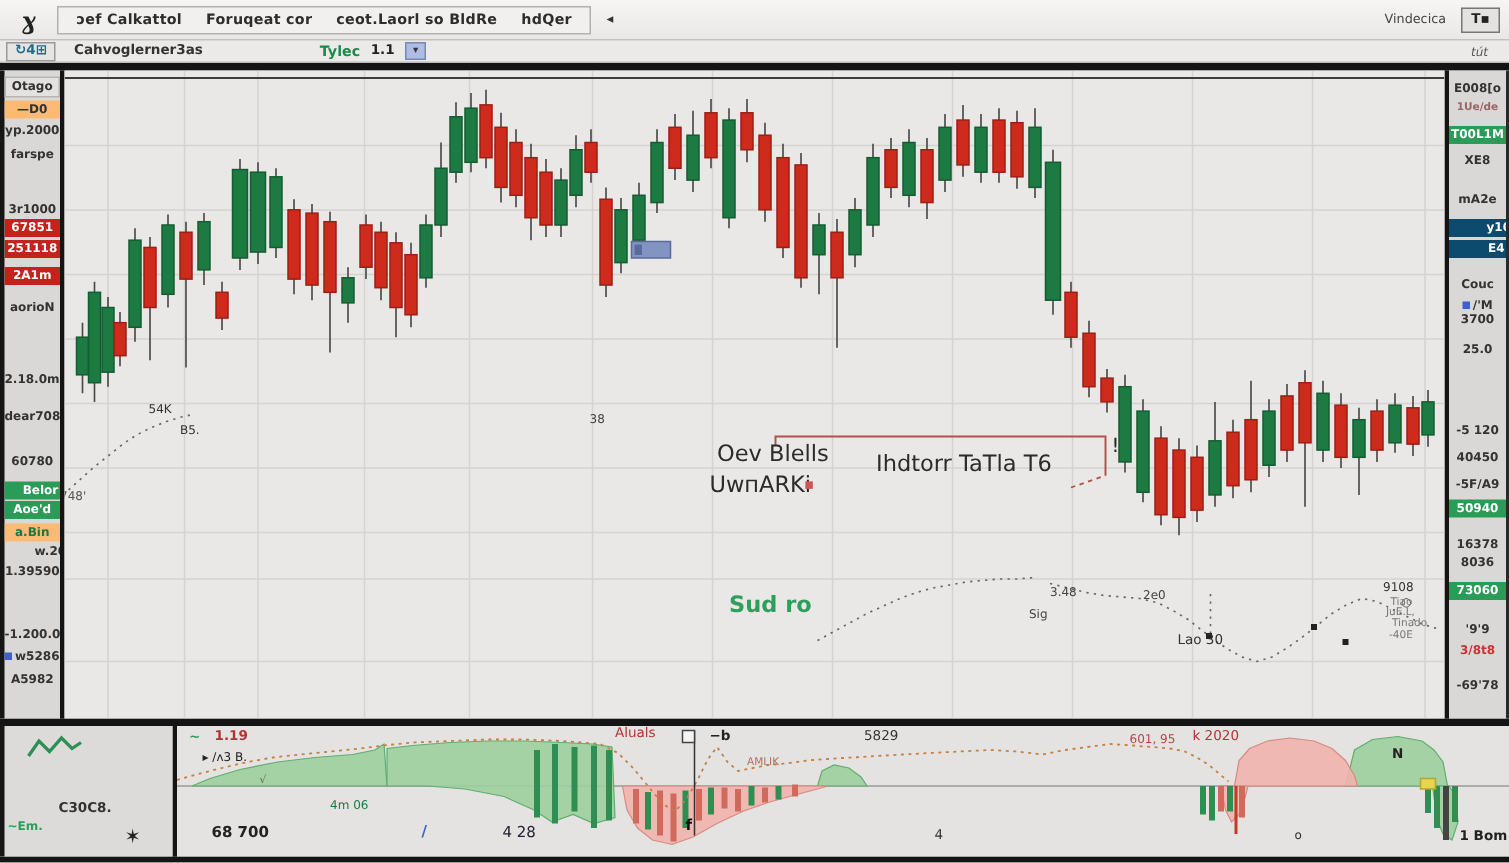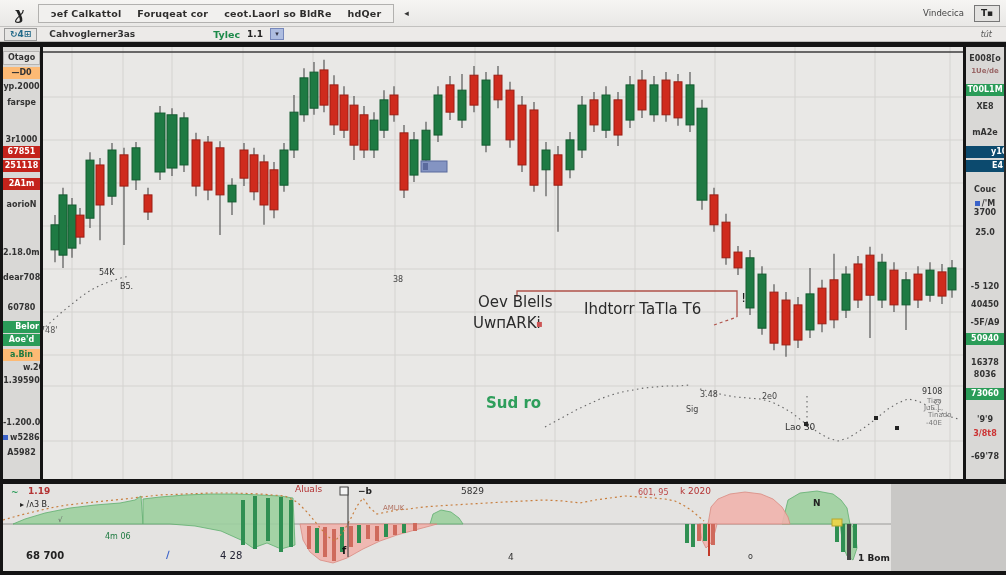--- a/index.html
+++ b/index.html
@@ -526,20 +526,28 @@
         <div class="axlabel blk-green" style="top: 341px;">73060</div>
         <div class="axlabel" style="top: 367px;">'9'9</div>
         <div class="axlabel" style="color: rgb(204, 51, 51); top: 381px;">3/8t8</div>
         <div class="axlabel" style="top: 404px;">-69'78</div>
       </div>
   </div>
 
   <div class="sep-h2"></div>
 
   <div class="bottom">
+    <div class="b-left">
+      <svg width="40" height="24" style="position:absolute;left:14px;top:4px">
+        <polyline points="2,16 9,6 16,13 24,4 31,11 37,7" fill="none" stroke="#2e8f55" stroke-width="2.2"></polyline>
+      </svg>
+      <span class="b-name">C30C8.</span>
+      <button class="star">✶</button>
+      <span class="b-water">~Em.</span>
+    </div>
     <div class="vdiv"></div>
     <div class="b-osc" id="oscPane">
       <svg id="oscSvg" width="888" height="87" viewBox="0 0 888 87">
           <line x1="0" y1="40" x2="888" y2="40" stroke="#9a9a98" stroke-width="1"></line>
           <polygon points="10,40 22,35 42,29 67,24 92,21 117,19 132,16 138,12 140,40" fill="#9ccf9f" stroke="#5fae6f" stroke-width="0.8" fill-opacity="0.9"></polygon>
           <polygon points="140,40 140,15 157,13 182,11 207,10 232,10 257,11 277,12 290,14 292,61 278,65 264,59 250,64 238,56 218,47 192,42 167,40" fill="#9ccf9f" stroke="#5fae6f" stroke-width="0.8" fill-opacity="0.9"></polygon>
           <polygon points="427,40 430,30 438,26 448,28 456,34 460,40" fill="#9ccf9f" stroke="#5fae6f" stroke-width="0.8" fill-opacity="0.9"></polygon>
           <polygon points="779,40 785,16 797,9 814,7 830,10 838,16 844,24 847,40" fill="#9ccf9f" stroke="#5fae6f" stroke-width="0.8" fill-opacity="0.9"></polygon>
           <polygon points="837,40 840,62 844,72 850,76 854,64 852,46 848,40" fill="#9ccf9f" stroke="#5fae6f" stroke-width="0.8" fill-opacity="0.9"></polygon>
           <polygon points="297,40 300,56 307,68 317,76 330,79 344,74 360,65 377,57 394,51 412,46 427,42 434,40" fill="#f0b3ad" stroke="#d98a80" stroke-width="0.8" fill-opacity="0.9"></polygon>

